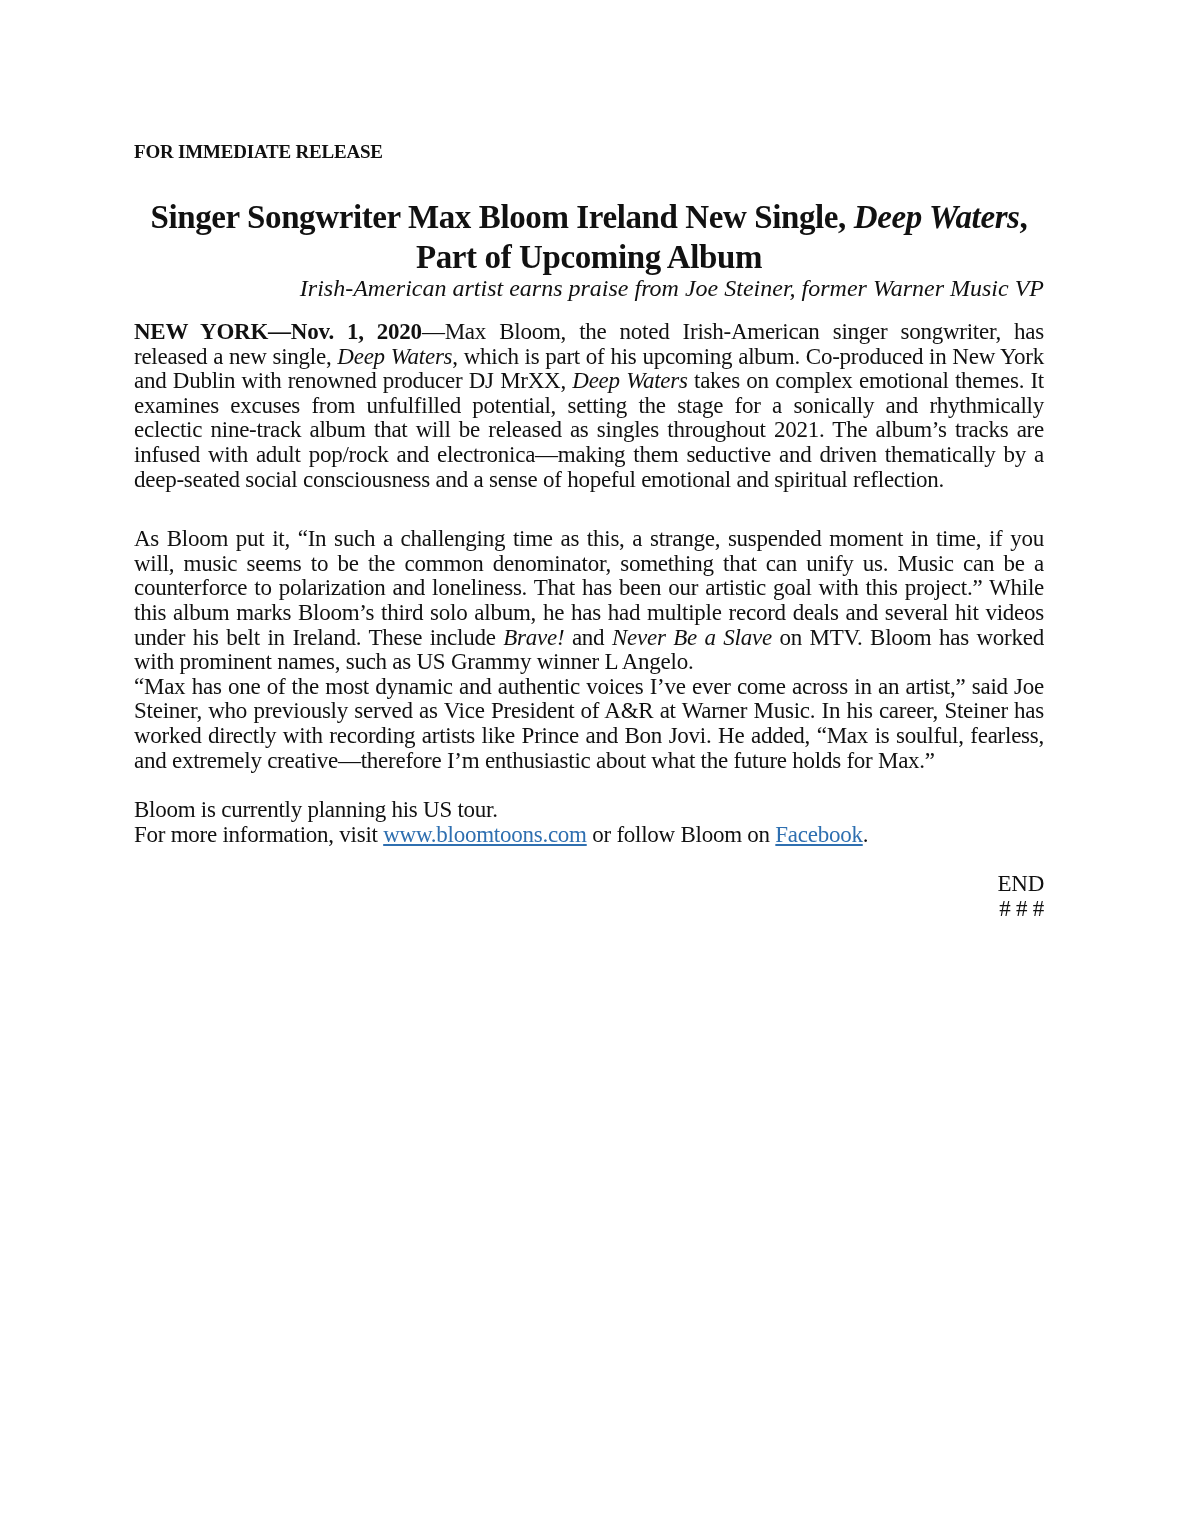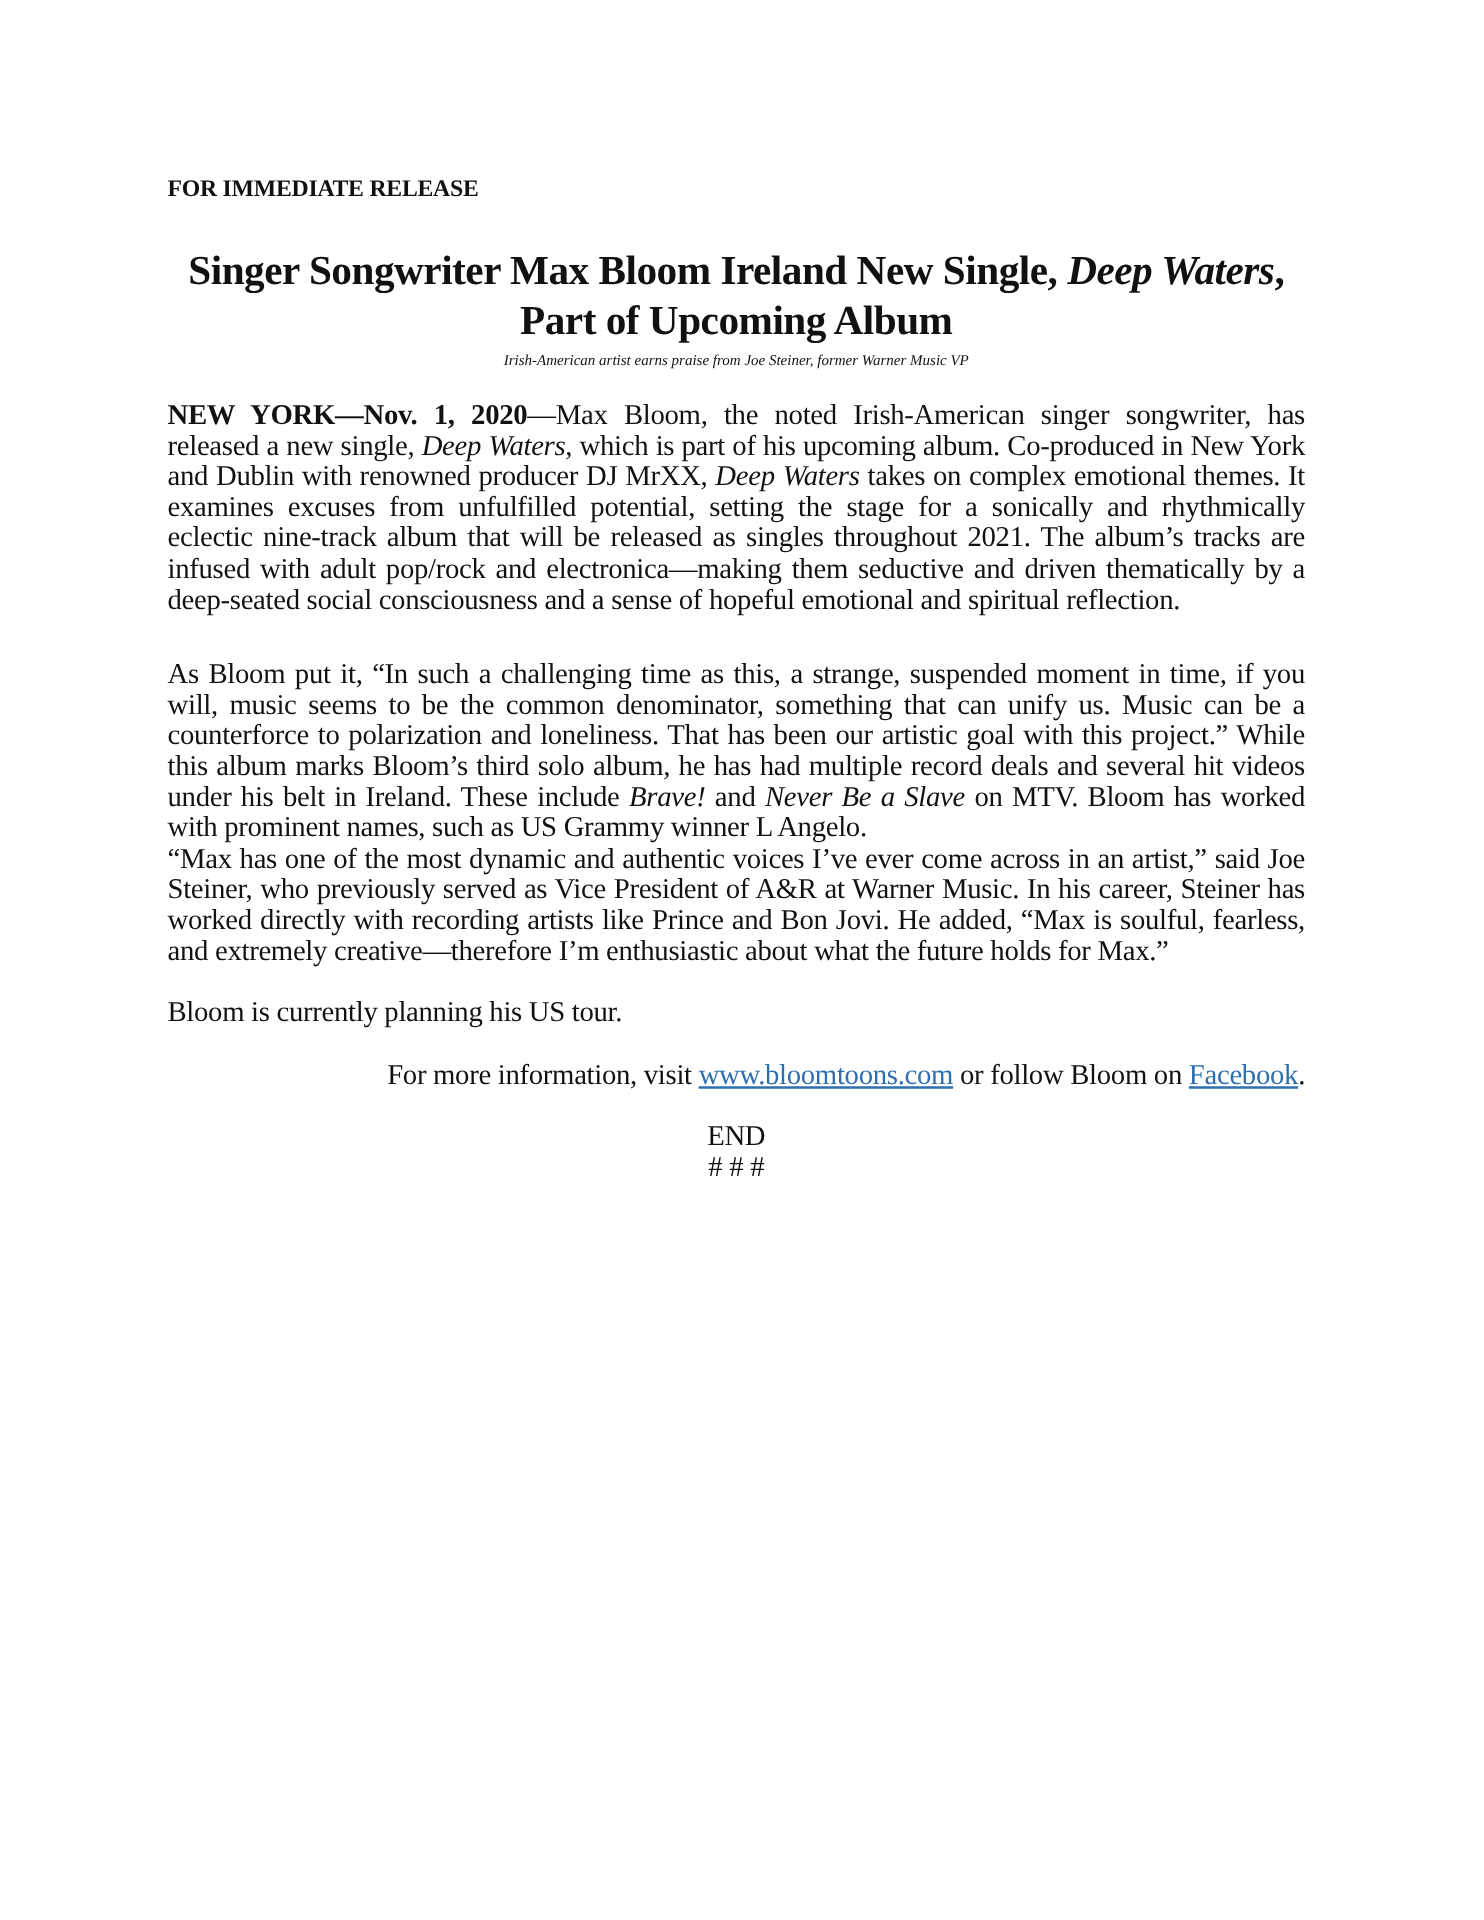--- a/index.html
+++ b/index.html
@@ -30,46 +30,46 @@
     }
     .headline {
       margin: 33px 0 0 0;
       text-align: center;
       font-weight: bold;
       font-size: 33px;
       line-height: 40px;
       letter-spacing: -0.4px;
     }
     .subhead {
-      text-align: center;
+      text-align: right;
       font-style: italic;
-      font-size: 12px;
+      font-size: 24px;
       line-height: 22px;
       margin: 0;
     }
     .para {
       font-size: 23px;
       line-height: 24.6px;
       text-align: justify;
       margin: 0;
       letter-spacing: -0.25px;
     }
     .p1 { margin-top: 21px; }
     .p2 { margin-top: 35px; }
     .p3 { }
     .p4 { margin-top: 25px; }
-    .p5 { margin-top: 25px; text-align: right; }
+    .p5 { text-align: left; }
     .p6 { margin-top: 25px; text-align: left; }
     .bold { font-weight: bold; }
     .ital { font-style: italic; }
     a.link {
       color: #2e6fb0;
       text-decoration: underline;
     }
-    .end-block { text-align: center; }
+    .end-block { text-align: right; }
   </style>
 </head>
 <body>
 
 <div class="page">
 
   <p class="release-label">FOR IMMEDIATE RELEASE</p>
 
   <h1 class="headline"><span>Singer Songwriter Max Bloom Ireland New Single, </span><span class="ital">Deep Waters</span><span>, Part of Upcoming Album</span></h1>
 

